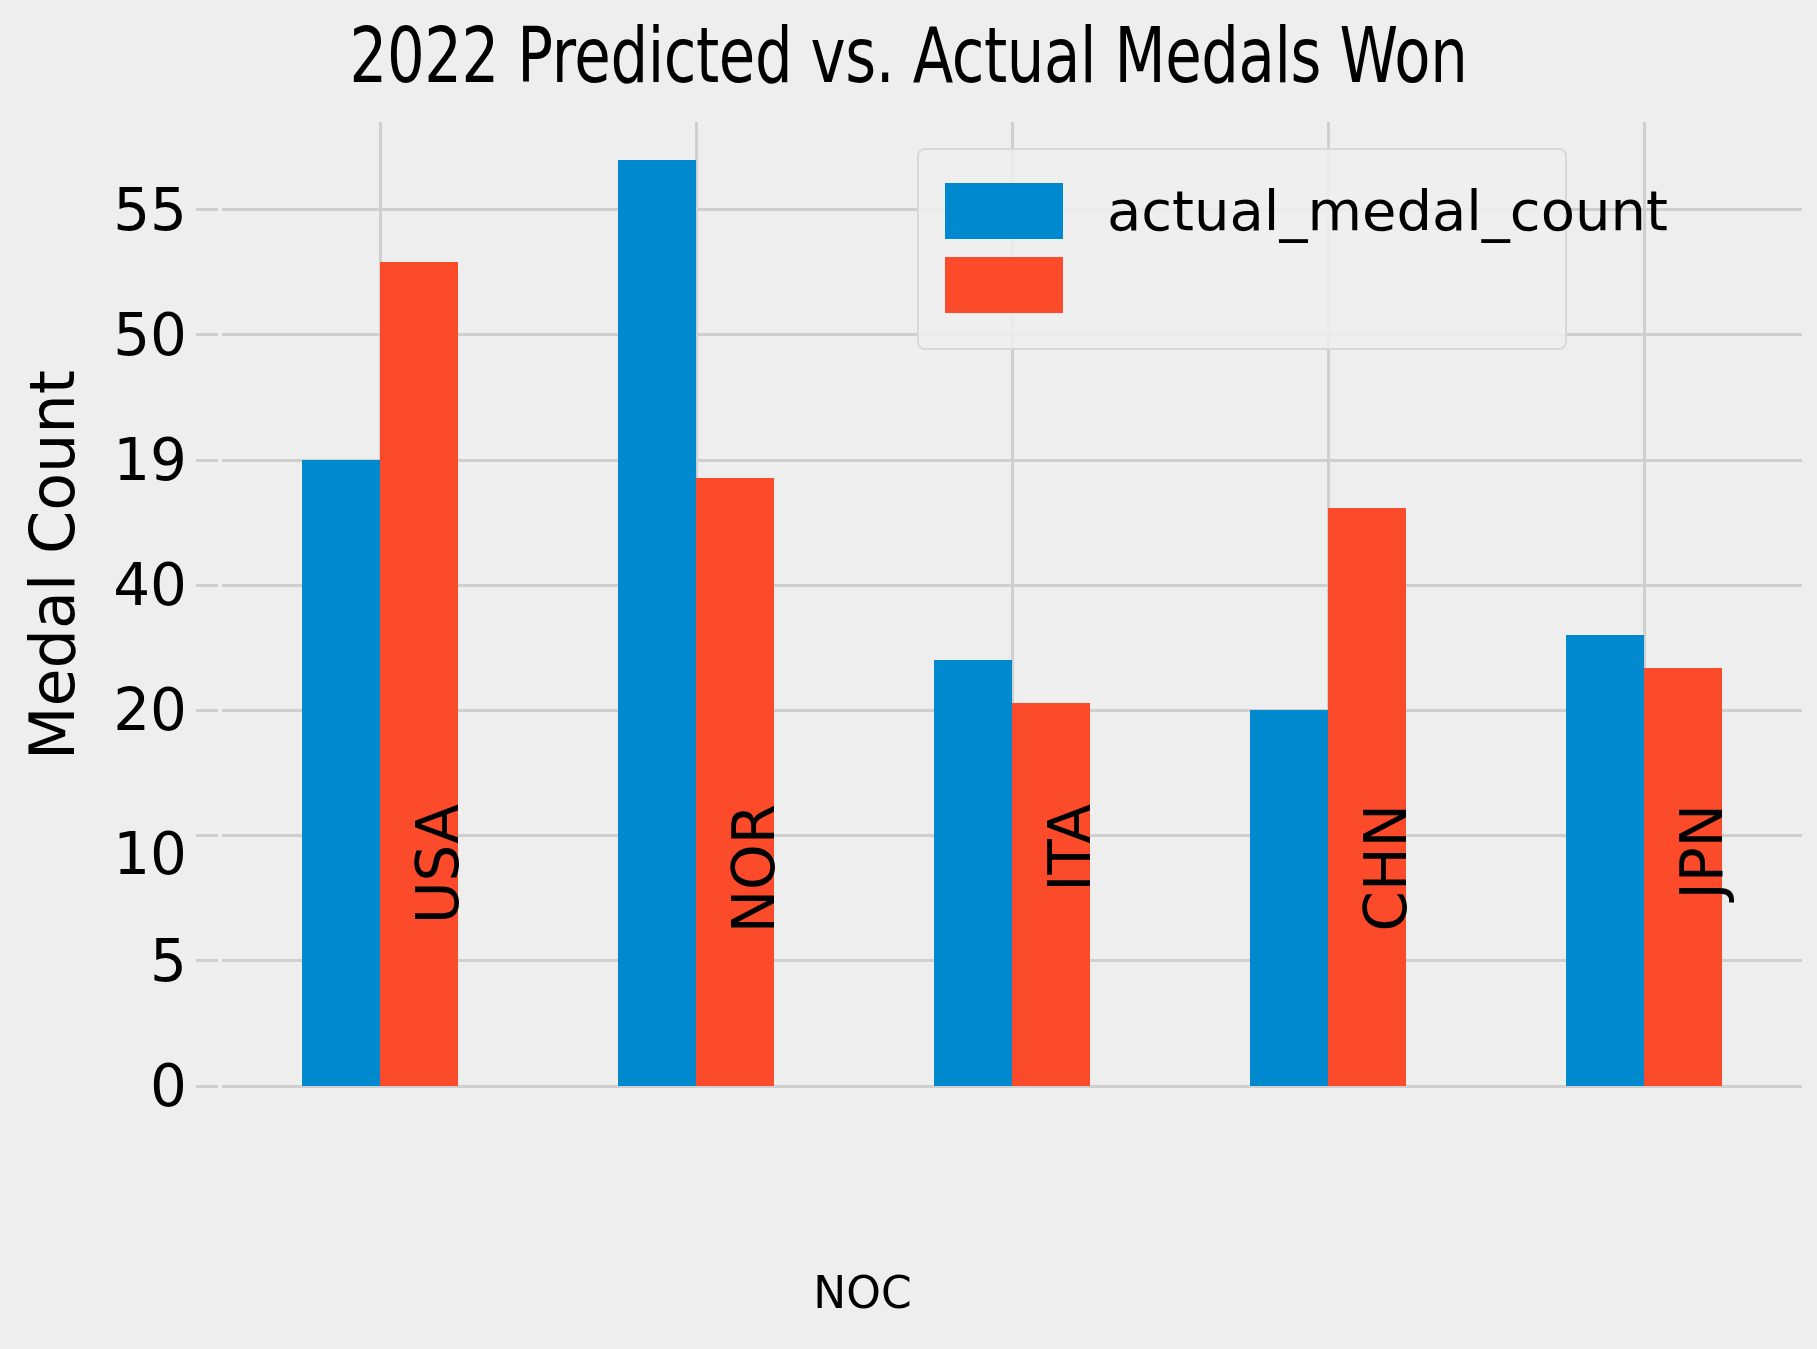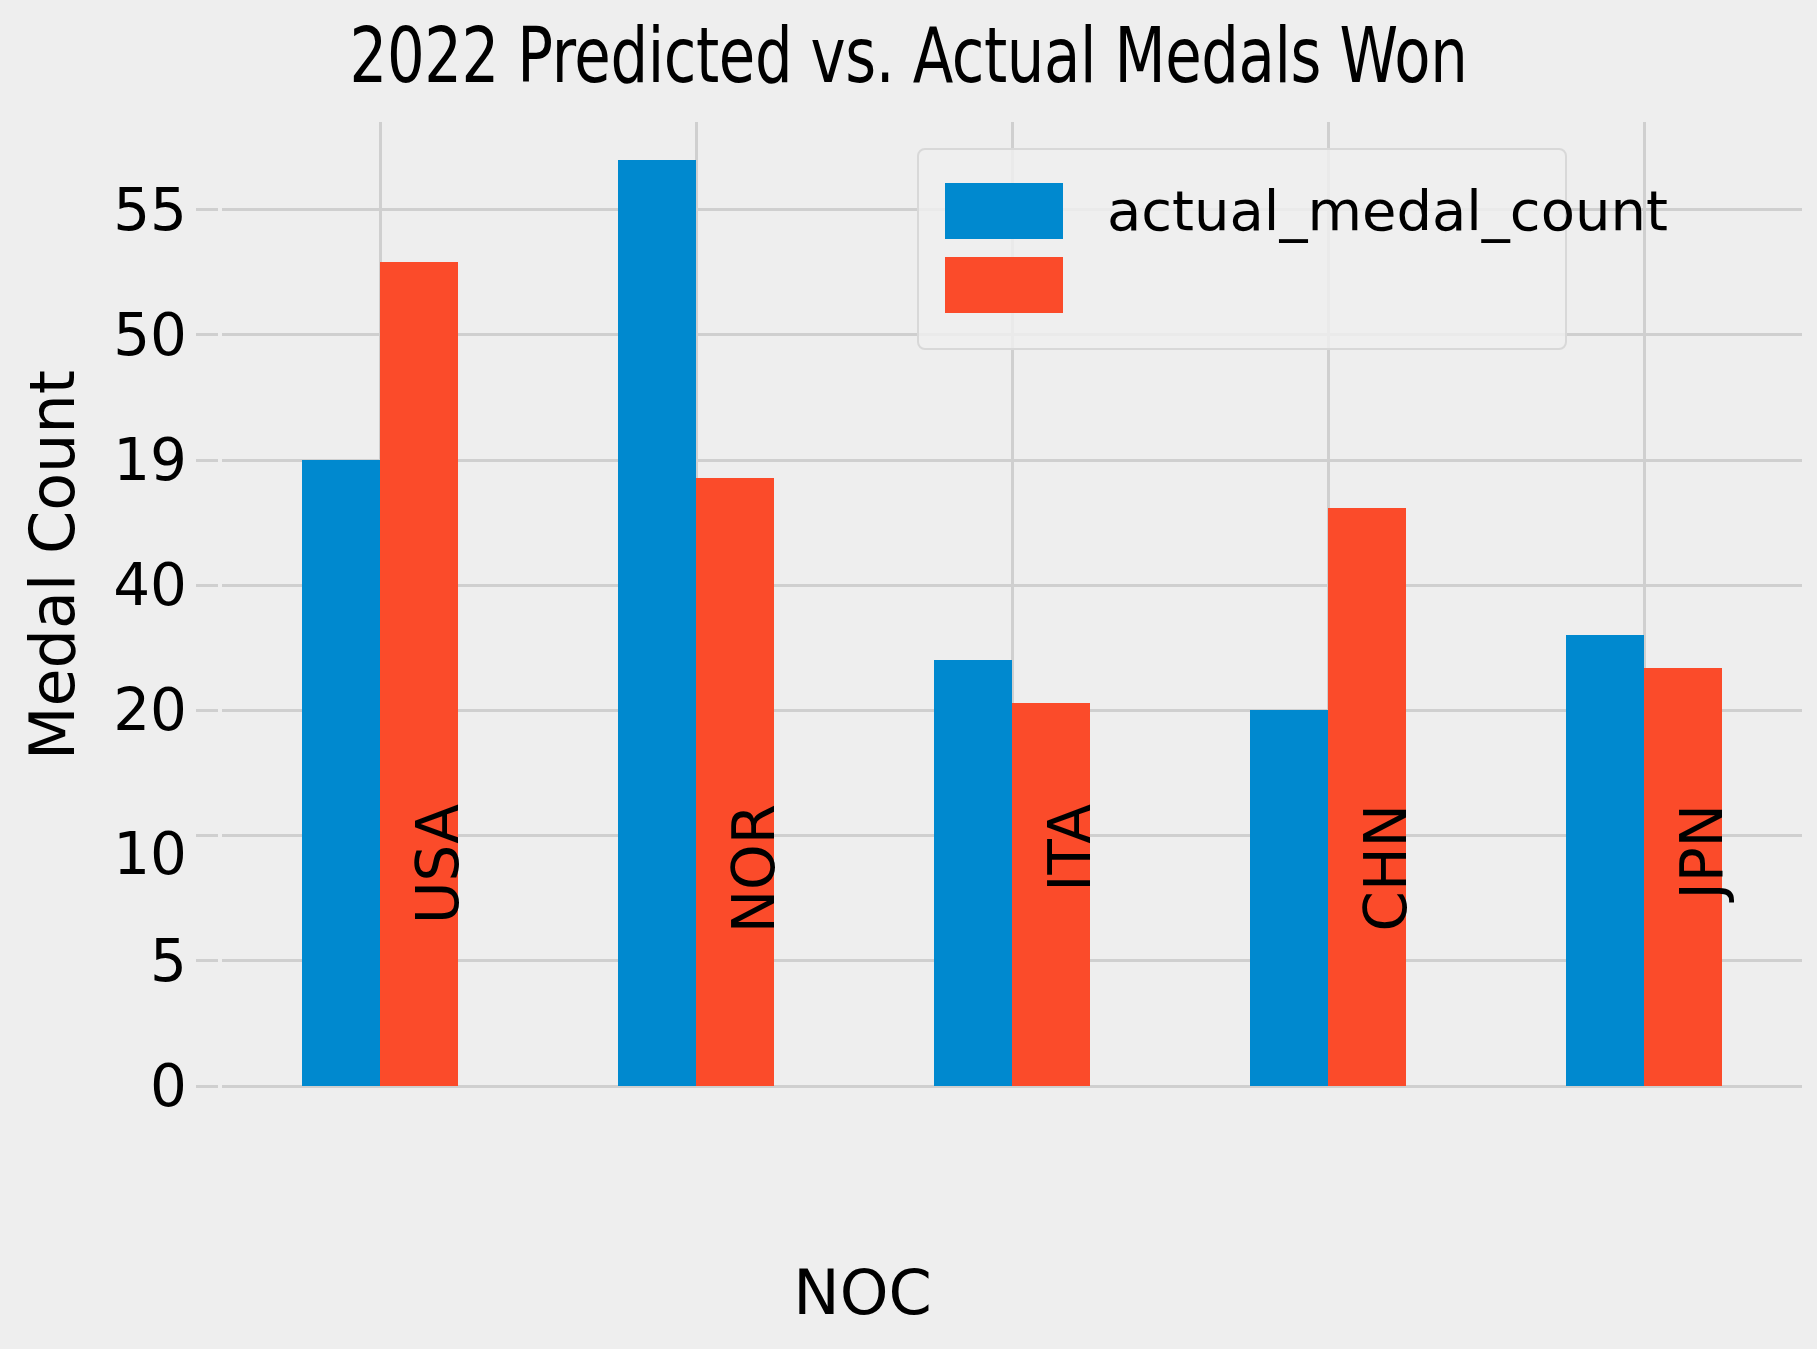--- a/index.html
+++ b/index.html
@@ -114,21 +114,21 @@
     transform: rotate(-90deg);
     transform-origin: 0 0;
     text-align: right;
   }
   #xlabel {
     position: absolute;
     top: 1262px;
     left: 0;
     width: 1725px;
     text-align: center;
-    font-size: 62px;
+    font-size: 44px;
     line-height: 62px;
     color: #000000;
     white-space: nowrap;
   }
 
   
   #legend {
     position: absolute;
     left: 917px;
     top: 148px;

